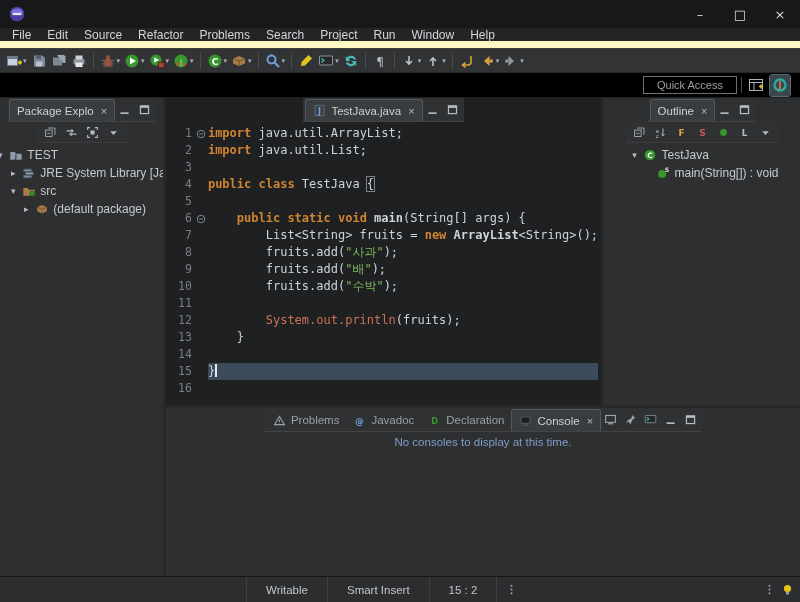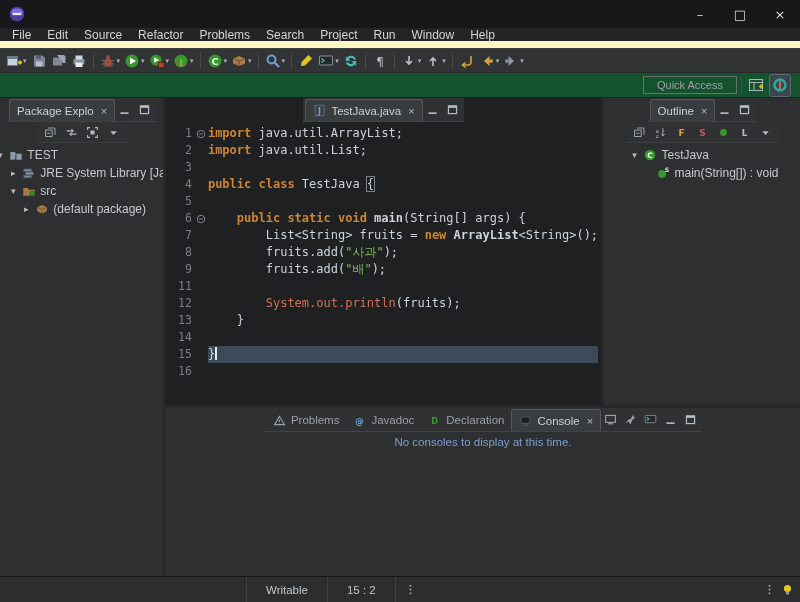--- a/index.html
+++ b/index.html
@@ -16,21 +16,21 @@
   
   .menubar { height:20px; background:#232426; display:flex; align-items:flex-start; padding-left:4px; flex-shrink:0; border-bottom:7px solid #fef9c3; }
   .menu-item { font-size:12px; color:#d2d4d6; padding:0 8px; height:100%; display:flex; align-items:center; }
 
   
   .toolbar { height:25px; background:#313335; display:flex; align-items:center; padding:0 4px; flex-shrink:0; border-top:1px solid #3f4143; border-bottom:1px solid #27282a; }
   .tb-btn { height:21px; padding:0 2px; display:flex; align-items:center; border-radius:2px; }
   .tb-btn svg { width:16px; height:16px; }
   .dd { font-size:7px; color:#aeb2b6; margin-left:1px; }
   .tb-sep { width:1px; height:16px; background:#47494b; margin:0 4px; flex-shrink:0; }
-  .toolbar2 { height:25px; background:#14532d; display:flex; align-items:center; justify-content:flex-end; gap:0; padding:0 10px; flex-shrink:0; border-bottom:1px solid #1e1f21; }
+  .toolbar2 { height:25px; background:#000000; display:flex; align-items:center; justify-content:flex-end; gap:0; padding:0 10px; flex-shrink:0; border-bottom:1px solid #1e1f21; }
   .quick-access { border:1px solid #6d7073; color:#9ca0a4; font-size:11px; padding:2px 13px; }
   .persp-bar { display:flex; align-items:center; gap:4px; }
   .tb-btn.persp.active { background:#3a474f; outline:1px solid #5a6a74; }
 
   
   .workbench { flex:1; display:flex; overflow:hidden; background:#262829; }
   .gutter-v { width:3px; background:#262829; flex-shrink:0; }
   .gutter-h { height:3px; background:#262829; flex-shrink:0; }
   .panel { display:flex; flex-direction:column; background:#2d2f31; overflow:hidden;align-items:center; }
   .left-col { width:163px; flex-shrink:0; }
@@ -419,20 +419,21 @@
               <div class="code-line"><span class="lnum">3</span><span class="fold"></span><span class="ltext"></span></div>
               <div class="code-line"><span class="lnum">4</span><span class="fold"></span><span class="ltext"><span class="c-kw">public class</span><span class="c-d"> TestJava </span><span class="c-brk">{</span></span></div>
               <div class="code-line"><span class="lnum">5</span><span class="fold"></span><span class="ltext"></span></div>
               <div class="code-line"><span class="lnum">6</span><span class="fold"><svg viewBox="0 0 16 16" aria-hidden="true">
                     <circle cx="8" cy="8" r="6" fill="none" stroke="#8a949e" stroke-width="1.4"></circle>
                     <path d="M5 8h6" stroke="#8a949e" stroke-width="1.4"></path>
                   </svg></span><span class="ltext"><span class="c-d">    </span><span class="c-kw">public static void</span><span class="c-d"> </span><span class="c-d b">main</span><span class="c-d">(String[] args) {</span></span></div>
               <div class="code-line"><span class="lnum">7</span><span class="fold"></span><span class="ltext"><span class="c-d">        List&lt;String&gt; fruits = </span><span class="c-kw">new</span><span class="c-d"> </span><span class="c-d b">ArrayList</span><span class="c-d">&lt;String&gt;();</span></span></div>
               <div class="code-line"><span class="lnum">8</span><span class="fold"></span><span class="ltext"><span class="c-d">        fruits.add(</span><span class="c-str">"사과"</span><span class="c-d">);</span></span></div>
               <div class="code-line"><span class="lnum">9</span><span class="fold"></span><span class="ltext"><span class="c-d">        fruits.add(</span><span class="c-str">"배"</span><span class="c-d">);</span></span></div>
+              <div class="code-line"><span class="lnum">10</span><span class="fold"></span><span class="ltext"><span class="c-d">        fruits.add(</span><span class="c-str">"수박"</span><span class="c-d">);</span></span></div>
               <div class="code-line"><span class="lnum">11</span><span class="fold"></span><span class="ltext"></span></div>
               <div class="code-line"><span class="lnum">12</span><span class="fold"></span><span class="ltext"><span class="c-d">        </span><span class="c-type">System.out.println</span><span class="c-d">(fruits);</span></span></div>
               <div class="code-line"><span class="lnum">13</span><span class="fold"></span><span class="ltext"><span class="c-d">    }</span></span></div>
               <div class="code-line"><span class="lnum">14</span><span class="fold"></span><span class="ltext"></span></div>
               <div class="code-line current"><span class="lnum">15</span><span class="fold"></span><span class="ltext"><span class="c-d">}</span><span class="caret"></span></span></div>
               <div class="code-line"><span class="lnum">16</span><span class="fold"></span><span class="ltext"></span></div>
             </div>
         </div>
 
         <div class="gutter-v"></div>
@@ -602,20 +603,21 @@
           <span>No consoles to display at this time.</span>
         </div>
       </div>
     </div>
 
   </div>
 
   <div class="statusbar">
     <div class="sb-fields">
       <span class="sb-field">Writable</span>
+      <span class="sb-field">Smart Insert</span>
       <span class="sb-field">15 : 2</span>
     </div>
     <span class="sb-handle icon">
         <svg viewBox="0 0 16 16" aria-hidden="true">
           <circle cx="8" cy="3.5" r="1.2" fill="#9aa2aa"></circle>
           <circle cx="8" cy="8" r="1.2" fill="#9aa2aa"></circle>
           <circle cx="8" cy="12.5" r="1.2" fill="#9aa2aa"></circle>
         </svg>
       </span>
     <div class="sb-right">

